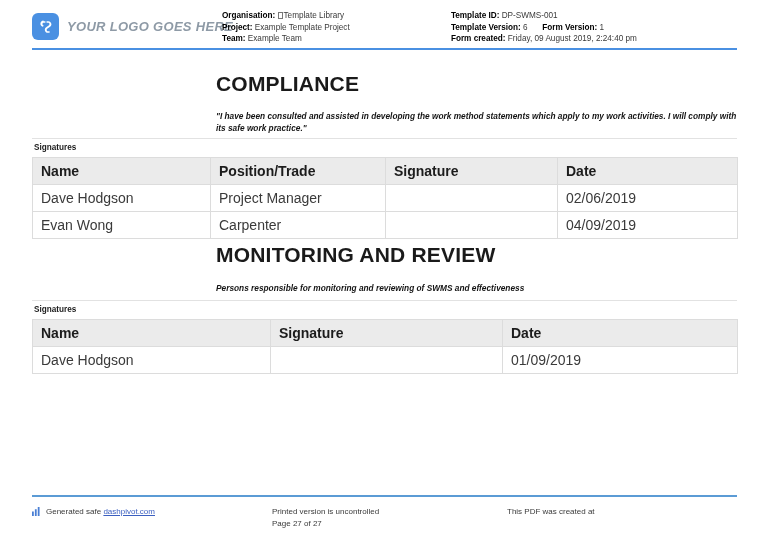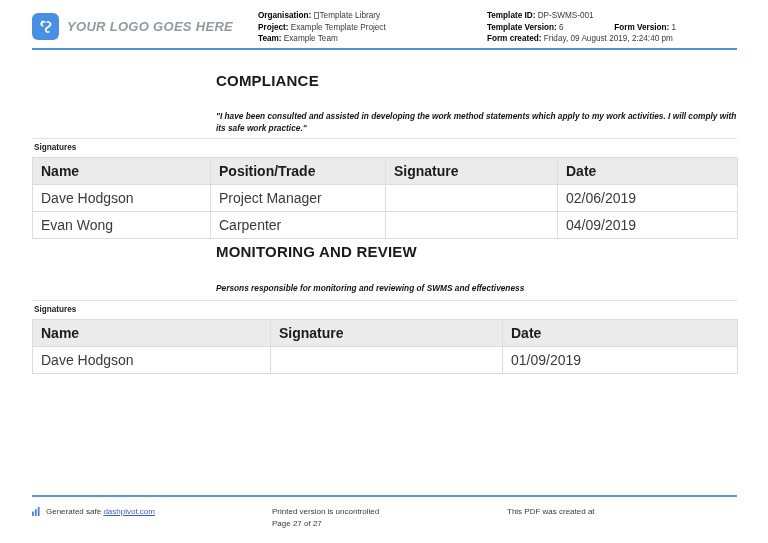--- a/index.html
+++ b/index.html
@@ -61,21 +61,21 @@
 
   .meta-col {
     font-size: 8.2px;
     line-height: 11.6px;
     color: #2b2b2b;
   }
   .meta-col.left  { width: 232px; }
   .meta-col.right { width: 290px; }
 
   .meta-line { white-space: nowrap; }
-  .meta-label { font-weight: 700; color: #000; margin-left: 36px; }
+  .meta-label { font-weight: 700; color: #000; }
   .meta-value { font-weight: 400; color: #3a3a3a; }
   .tofu {
     display: inline-block;
     width: 5px; height: 7px;
     border: 1px solid #777;
     vertical-align: -1px;
     margin-right: 1px;
   }
   .meta-inline-gap { display: inline-block; width: 10px; }
 
@@ -85,21 +85,21 @@
     top: 48px;
     width: 705px;
     height: 2px;
     background: #4a90e2;
   }
 
   
   .section-title {
     position: absolute;
     left: 216px;
-    font-size: 15px;
+    font-size: 21px;
     font-weight: 700;
     letter-spacing: 0.2px;
     color: #1a1a1a;
   }
   #title-compliance { top: 72px; }
   #title-monitoring { top: 243px; }
 
   .section-sub {
     position: absolute;
     left: 216px;

